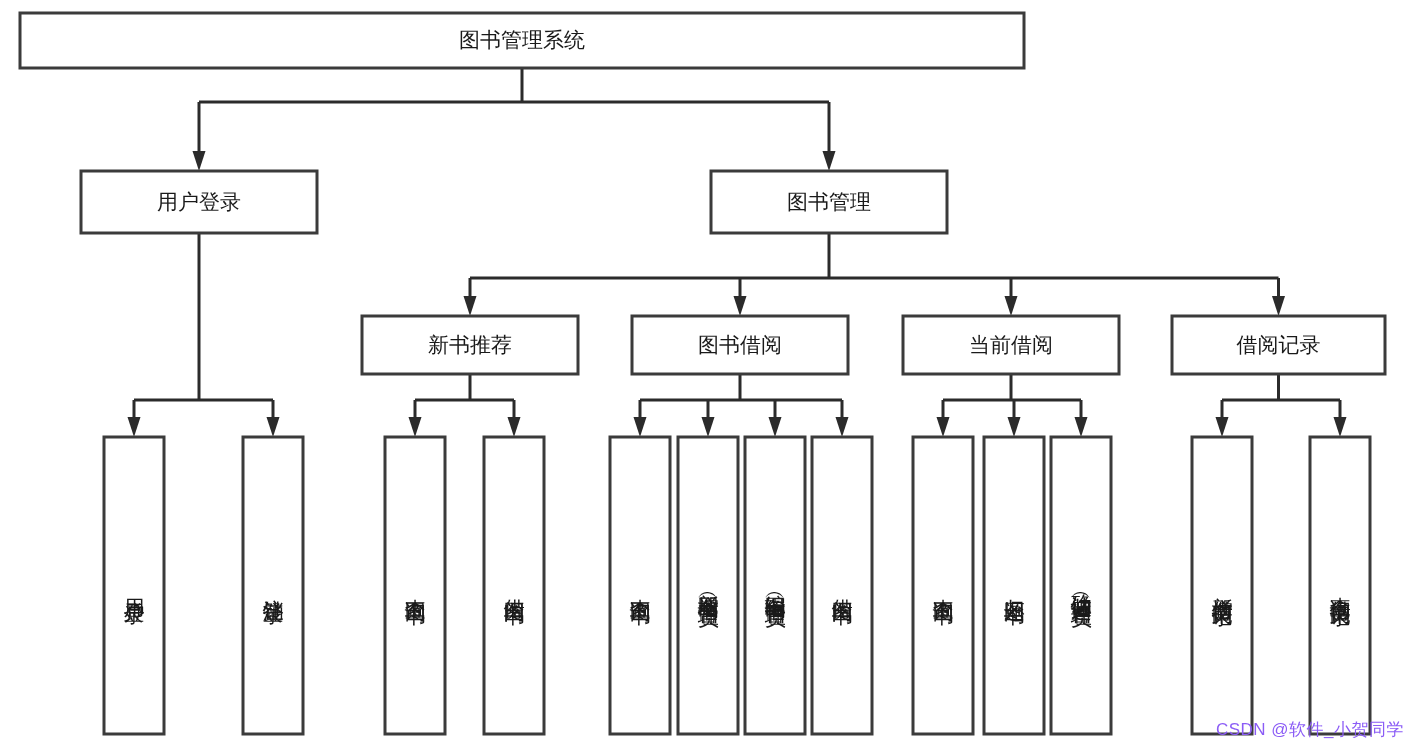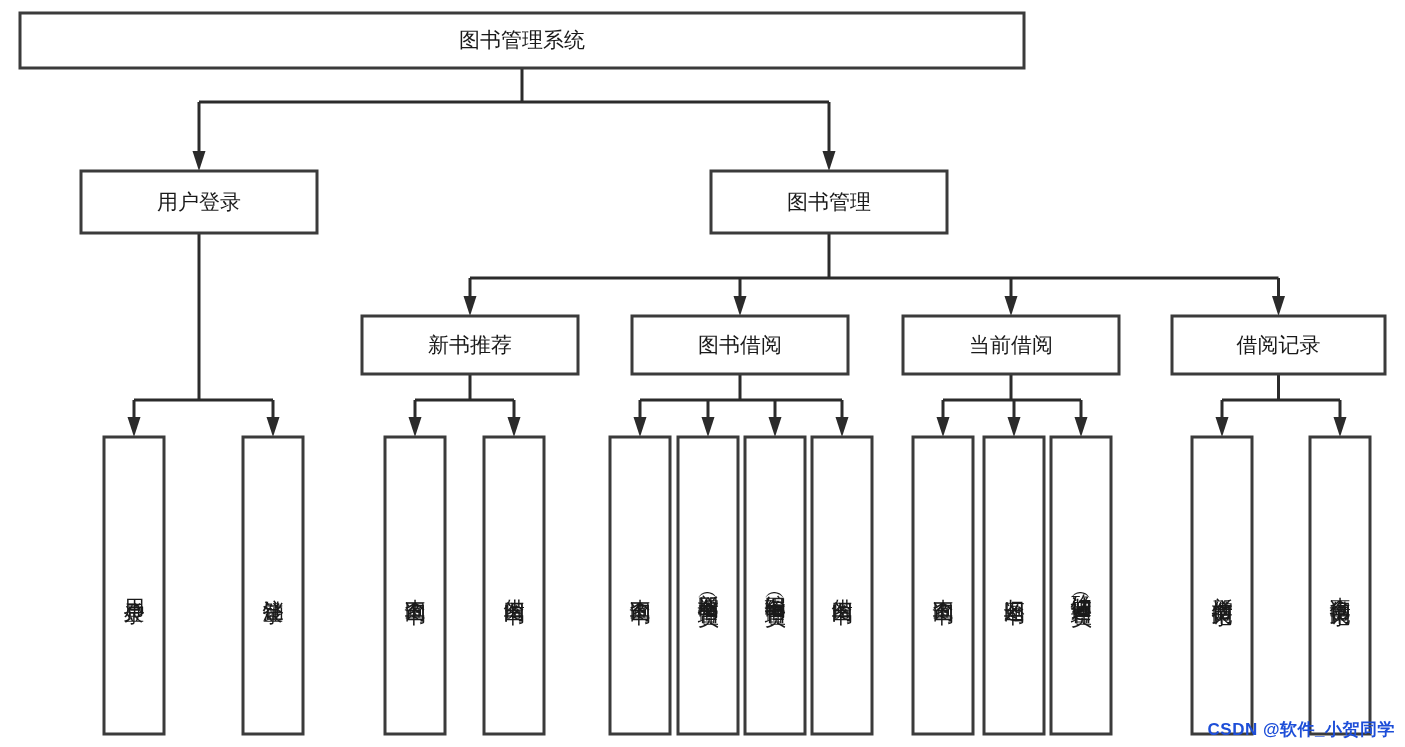--- a/index.html
+++ b/index.html
@@ -55,28 +55,27 @@
     font-size: 21px;
     line-height: 1.08;
     color: #1a1a1a;
     letter-spacing: 2px;
     white-space: nowrap;
     text-align: center;
     pointer-events: none;
   }
   .watermark {
     position: absolute;
-    right: 10px;
+    right: 1px;
     bottom: 6px;
     font-family: "Liberation Sans", "DejaVu Sans", sans-serif;
     font-size: 17px;
-    color: #1d4ed8;
+    color: #8b5cf6;
     letter-spacing: 0.5px;
     white-space: nowrap;
-    font-weight: bold;
   }
 </style>
 </head>
 <body>
 
 <div id="diagram-root">
 
   <svg class="flow" viewBox="0 0 1405 747">
     <g id="connector-layer">
         <path d="M 522 68 L 522 102" class="conn"></path>

